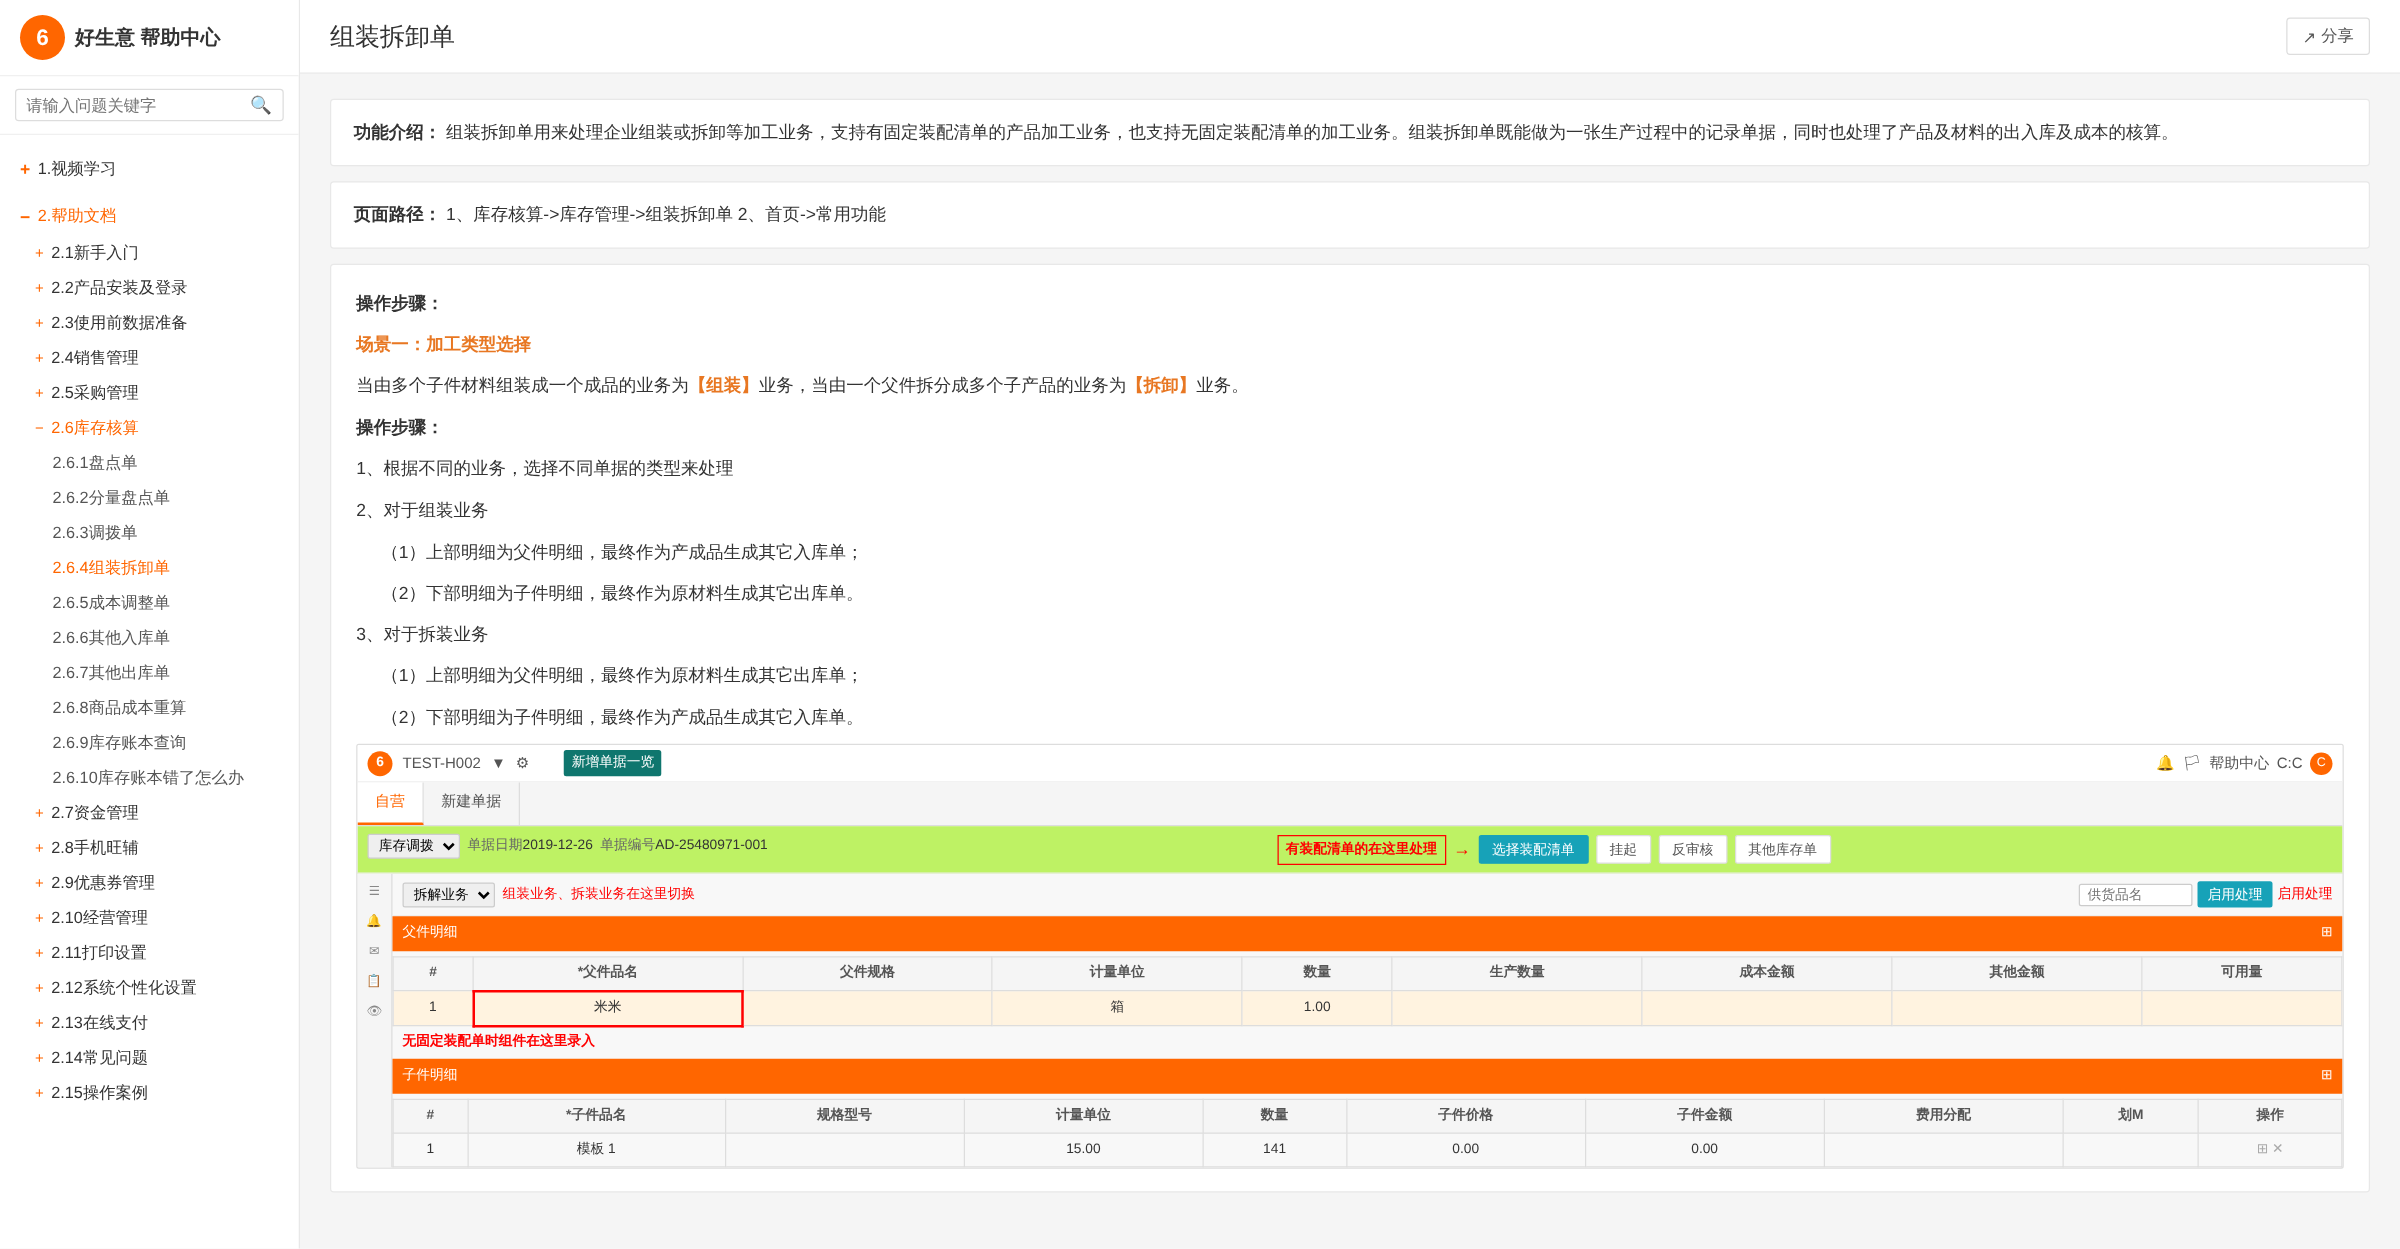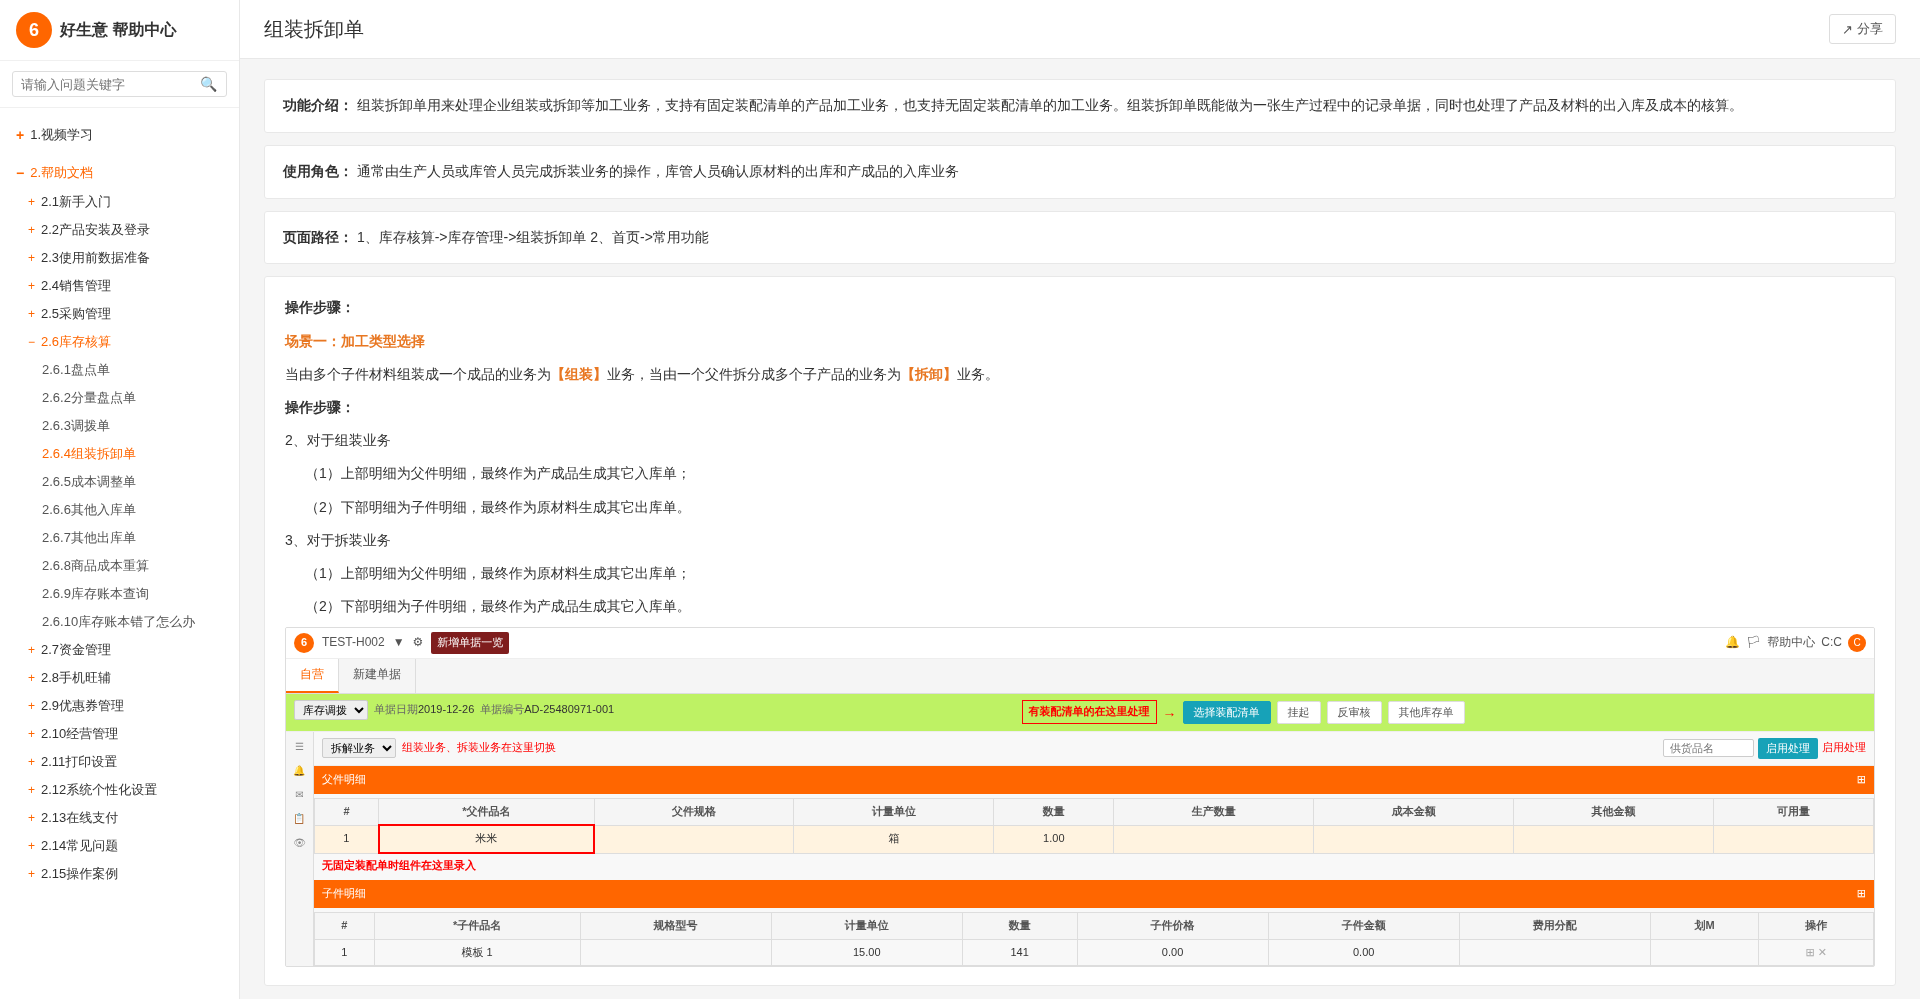--- a/index.html
+++ b/index.html
@@ -460,53 +460,50 @@
     </button>
   </div>
 
   <div id="content-area">
 
     <div class="info-box">
       <span class="section-heading">功能介绍：</span>
       <span>组装拆卸单用来处理企业组装或拆卸等加工业务，支持有固定装配清单的产品加工业务，也支持无固定装配清单的加工业务。组装拆卸单既能做为一张生产过程中的记录单据，同时也处理了产品及材料的出入库及成本的核算。</span>
     </div>
 
-    <div class="info-box">
-      <span class="section-heading">使用角色：</span>
-      <span>通常由生产人员或库管人员完成拆装业务的操作，库管人员确认原材料的出库和产成品的入库业务</span>
-    </div>
 
     <div class="info-box">
       <span class="section-heading">页面路径：</span>
       <span>1、库存核算-&gt;库存管理-&gt;组装拆卸单 2、首页-&gt;常用功能</span>
     </div>
 
     <div class="content-section">
       <p><span class="bold">操作步骤：</span></p>
       <p><span class="bold highlight">场景一：加工类型选择</span></p>
       <p>
         当由多个子件材料组装成一个成品的业务为<span class="highlight">【组装】</span>业务，当由一个父件拆分成多个子产品的业务为<span class="highlight">【拆卸】</span>业务。
       </p>
       <p><span class="bold">操作步骤：</span></p>
+      <p>1、根据不同的业务，选择不同单据的类型来处理</p>
       <p>2、对于组装业务</p>
       <p class="sub-step">（1）上部明细为父件明细，最终作为产成品生成其它入库单；</p>
       <p class="sub-step">（2）下部明细为子件明细，最终作为原材料生成其它出库单。</p>
       <p>3、对于拆装业务</p>
       <p class="sub-step">（1）上部明细为父件明细，最终作为原材料生成其它出库单；</p>
       <p class="sub-step">（2）下部明细为子件明细，最终作为产成品生成其它入库单。</p>
 
       <div class="fake-screenshot">
 
         <div class="fs-titlebar">
           <div style="display:flex;align-items:center;gap:8px;">
             <span style="background:#f60;color:#fff;border-radius:50%;width:20px;height:20px;display:inline-flex;align-items:center;justify-content:center;font-size:11px;font-weight:bold;">6</span>
             <span>TEST-H002</span>
             <span>▼</span>
             <span>⚙</span>
-            <span style="background:#7f1d1d;color:#fff;border-radius:2px;padding:1px 6px;font-size:11px;">新增单据一览</span>
+            <span style="background:#0f766e;color:#fff;border-radius:2px;padding:1px 6px;font-size:11px;margin-left:20px;">新增单据一览</span>
           </div>
           <div style="display:flex;align-items:center;gap:6px;">
             <span>🔔</span>
             <span>🏳</span>
             <span>帮助中心</span>
             <span>C:C</span>
             <span style="background:#f60;color:#fff;border-radius:50%;width:18px;height:18px;display:inline-flex;align-items:center;justify-content:center;font-size:10px;">C</span>
           </div>
         </div>
 

